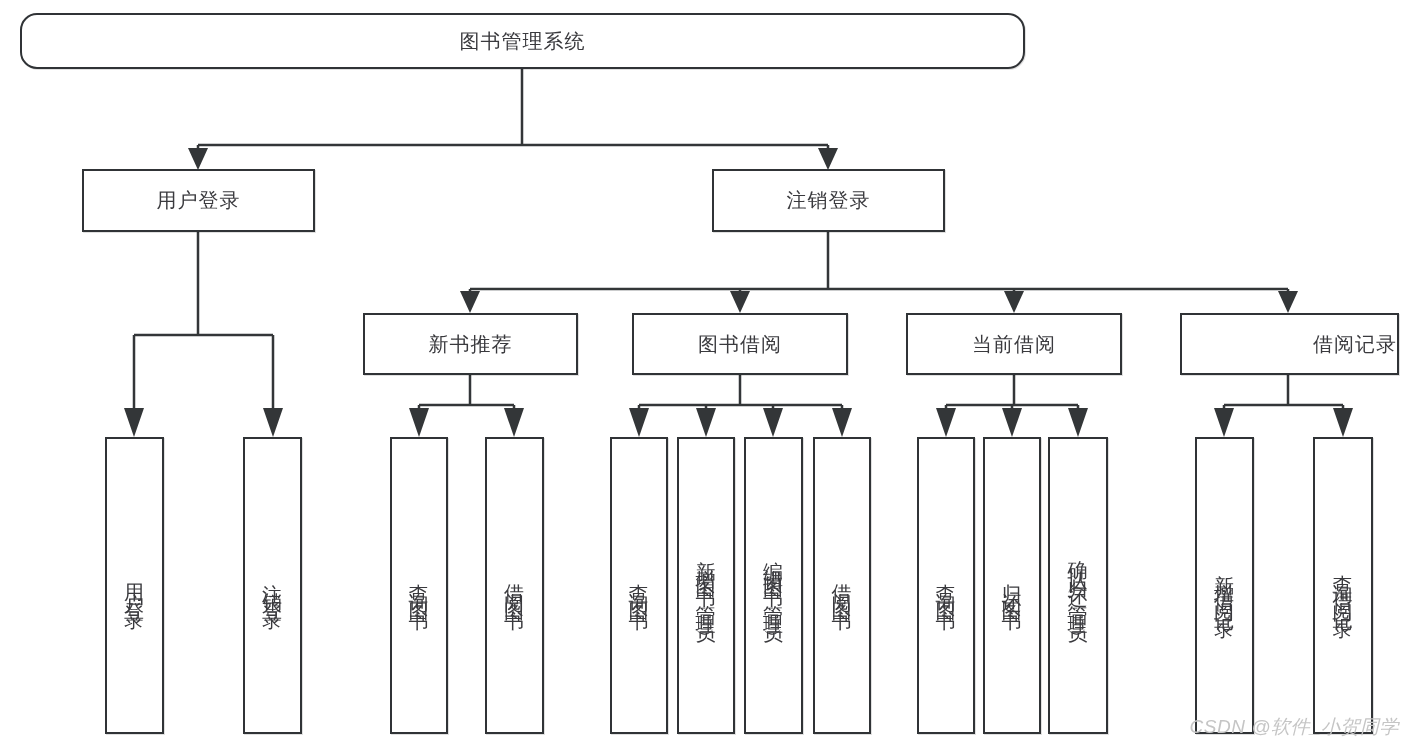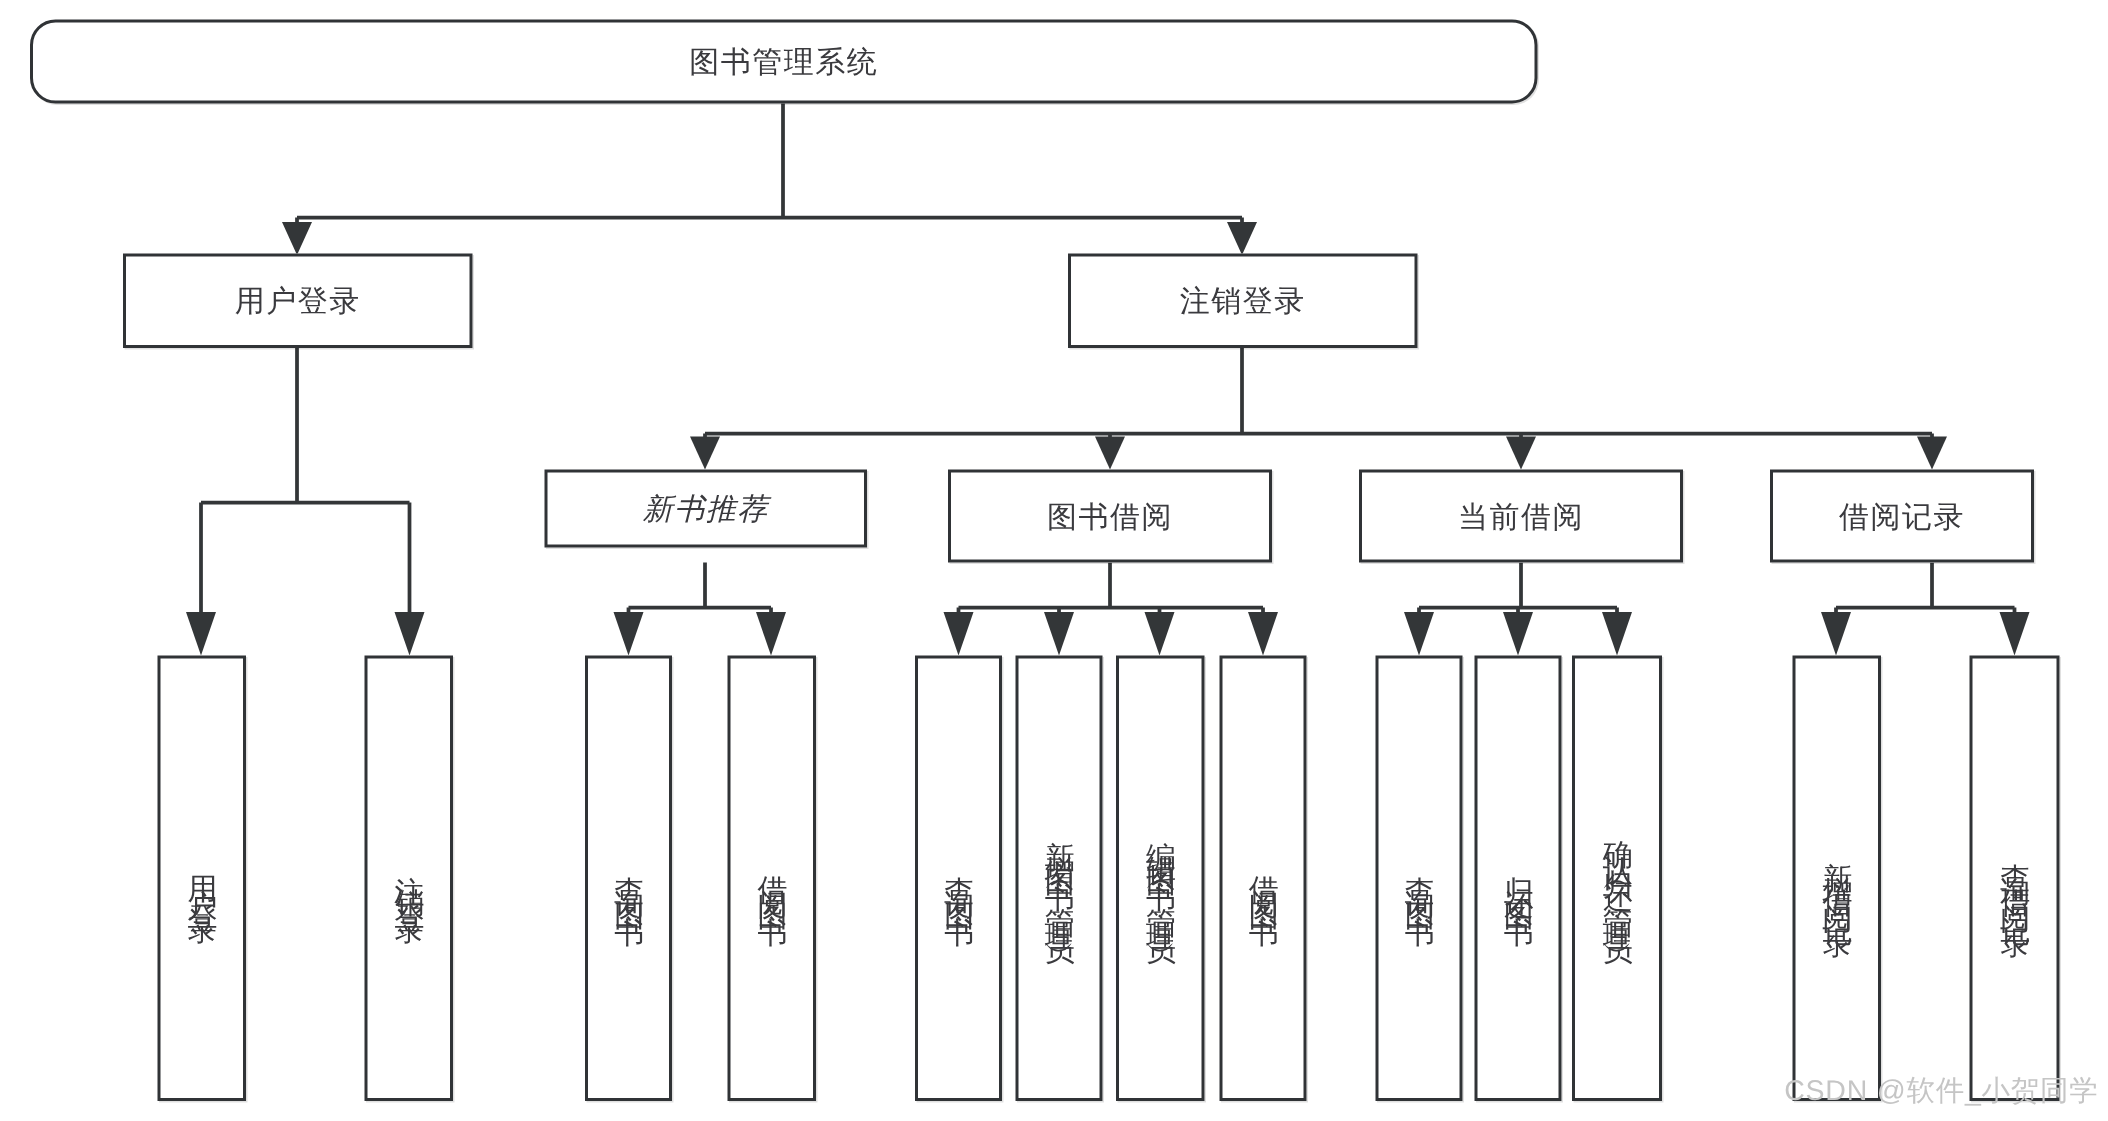--- a/index.html
+++ b/index.html
@@ -58,20 +58,21 @@
   }
   .watermark {
     position: absolute;
     right: 6px;
     bottom: 7px;
     z-index: 5;
     font-size: 19px;
     letter-spacing: 0.5px;
     color: #c5c5c5;
     white-space: nowrap;
+    font-style: italic;
   }
 </style>
 </head>
 <body>
 
 <div class="canvas">
 
   <svg class="connectors" viewBox="0 0 1405 747" aria-hidden="true">
 
     <g>
@@ -126,30 +127,30 @@
     <span class="lbl">图书管理系统</span>
   </div>
 
   <div class="box" style="left:82px; top:169px; width:233px; height:63px;">
     <span class="lbl">用户登录</span>
   </div>
   <div class="box" style="left:712px; top:169px; width:233px; height:63px;">
     <span class="lbl">注销登录</span>
   </div>
 
-  <div class="box" style="left:363px; top:313px; width:215px; height:52px;font-style:italic;">
+  <div class="box" style="left:363px; top:313px; width:215px; height:62px;">
     <span class="lbl">新书推荐</span>
   </div>
   <div class="box" style="left:632px; top:313px; width:216px; height:62px;">
     <span class="lbl">图书借阅</span>
   </div>
   <div class="box" style="left:906px; top:313px; width:216px; height:62px;align-items:center;">
     <span class="lbl">当前借阅</span>
   </div>
-  <div class="box" style="left:1180px; top:313px; width:176px; height:62px;">
+  <div class="box" style="left:1180px; top:313px; width:219px; height:62px;justify-content:flex-end;">
     <span class="lbl">借阅记录</span>
   </div>
 
   <div class="box leaf" style="left:105px; top:437px; width:59px; height:297px;">
     <span class="lbl">用户登录</span>
   </div>
   <div class="box leaf" style="left:243px; top:437px; width:59px; height:297px;">
     <span class="lbl">注销登录</span>
   </div>
 

